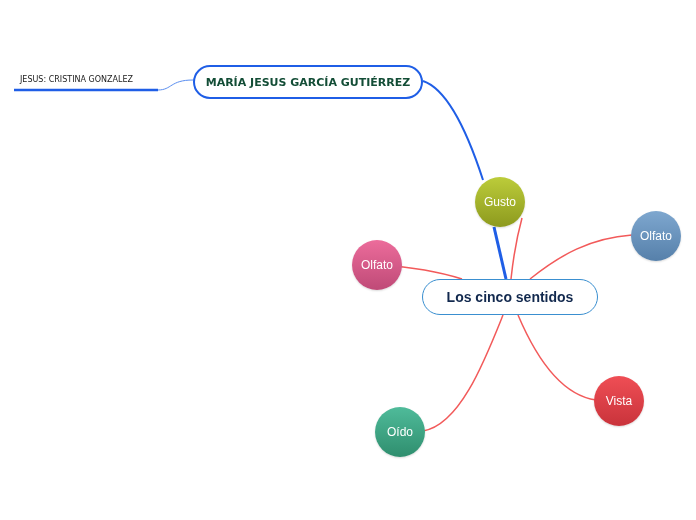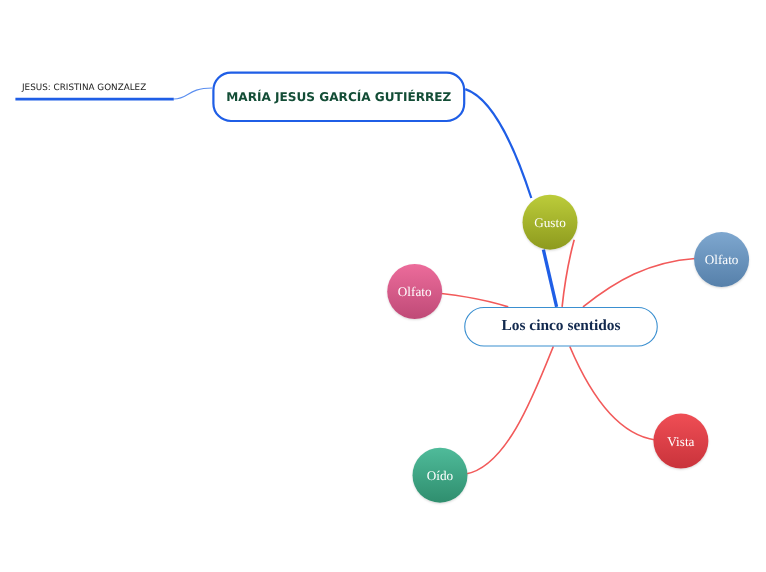--- a/index.html
+++ b/index.html
@@ -33,27 +33,27 @@
     }
     .central {
       left: 422px;
       top: 279px;
       width: 176px;
       height: 36px;
       border: 1.5px solid #3a8fd0;
       border-radius: 18px;
       color: #12294e;
       font-size: 14px;
-      font-family: Liberation Serif, serif;
+      font-family: Liberation Sans, sans-serif;
     }
     .author {
       left: 193px;
       top: 65px;
       width: 230px;
-      height: 46px;
+      height: 34px;
       border: 2px solid #1f5ee6;
       border-radius: 17px;
       color: #134d36;
       font-size: 11px;
       font-family: "DejaVu Sans", sans-serif;
     }
     .tutor {
       position: absolute;
       left: 20px;
       top: 75px;
@@ -65,21 +65,21 @@
     .sense {
       position: absolute;
       width: 50px;
       height: 50px;
       border-radius: 50%;
       display: flex;
       align-items: center;
       justify-content: center;
       color: #ffffff;
       font-size: 12px;
-      font-family: Liberation Serif, serif;
+      font-family: Liberation Sans, sans-serif;
       box-shadow: 0 1px 2px rgba(0,0,0,0.15);
     }
   </style>
 </head>
 <body>
 
 <svg class="links" viewBox="0 0 696 520">
 
   <path d="M14 90 L158 90" stroke="#1f5ee6" stroke-width="2.5" fill="none"></path>
   <path d="M158 90 C172 90, 170 80, 193 80" stroke="#5a8ef0" stroke-width="1" fill="none"></path>

